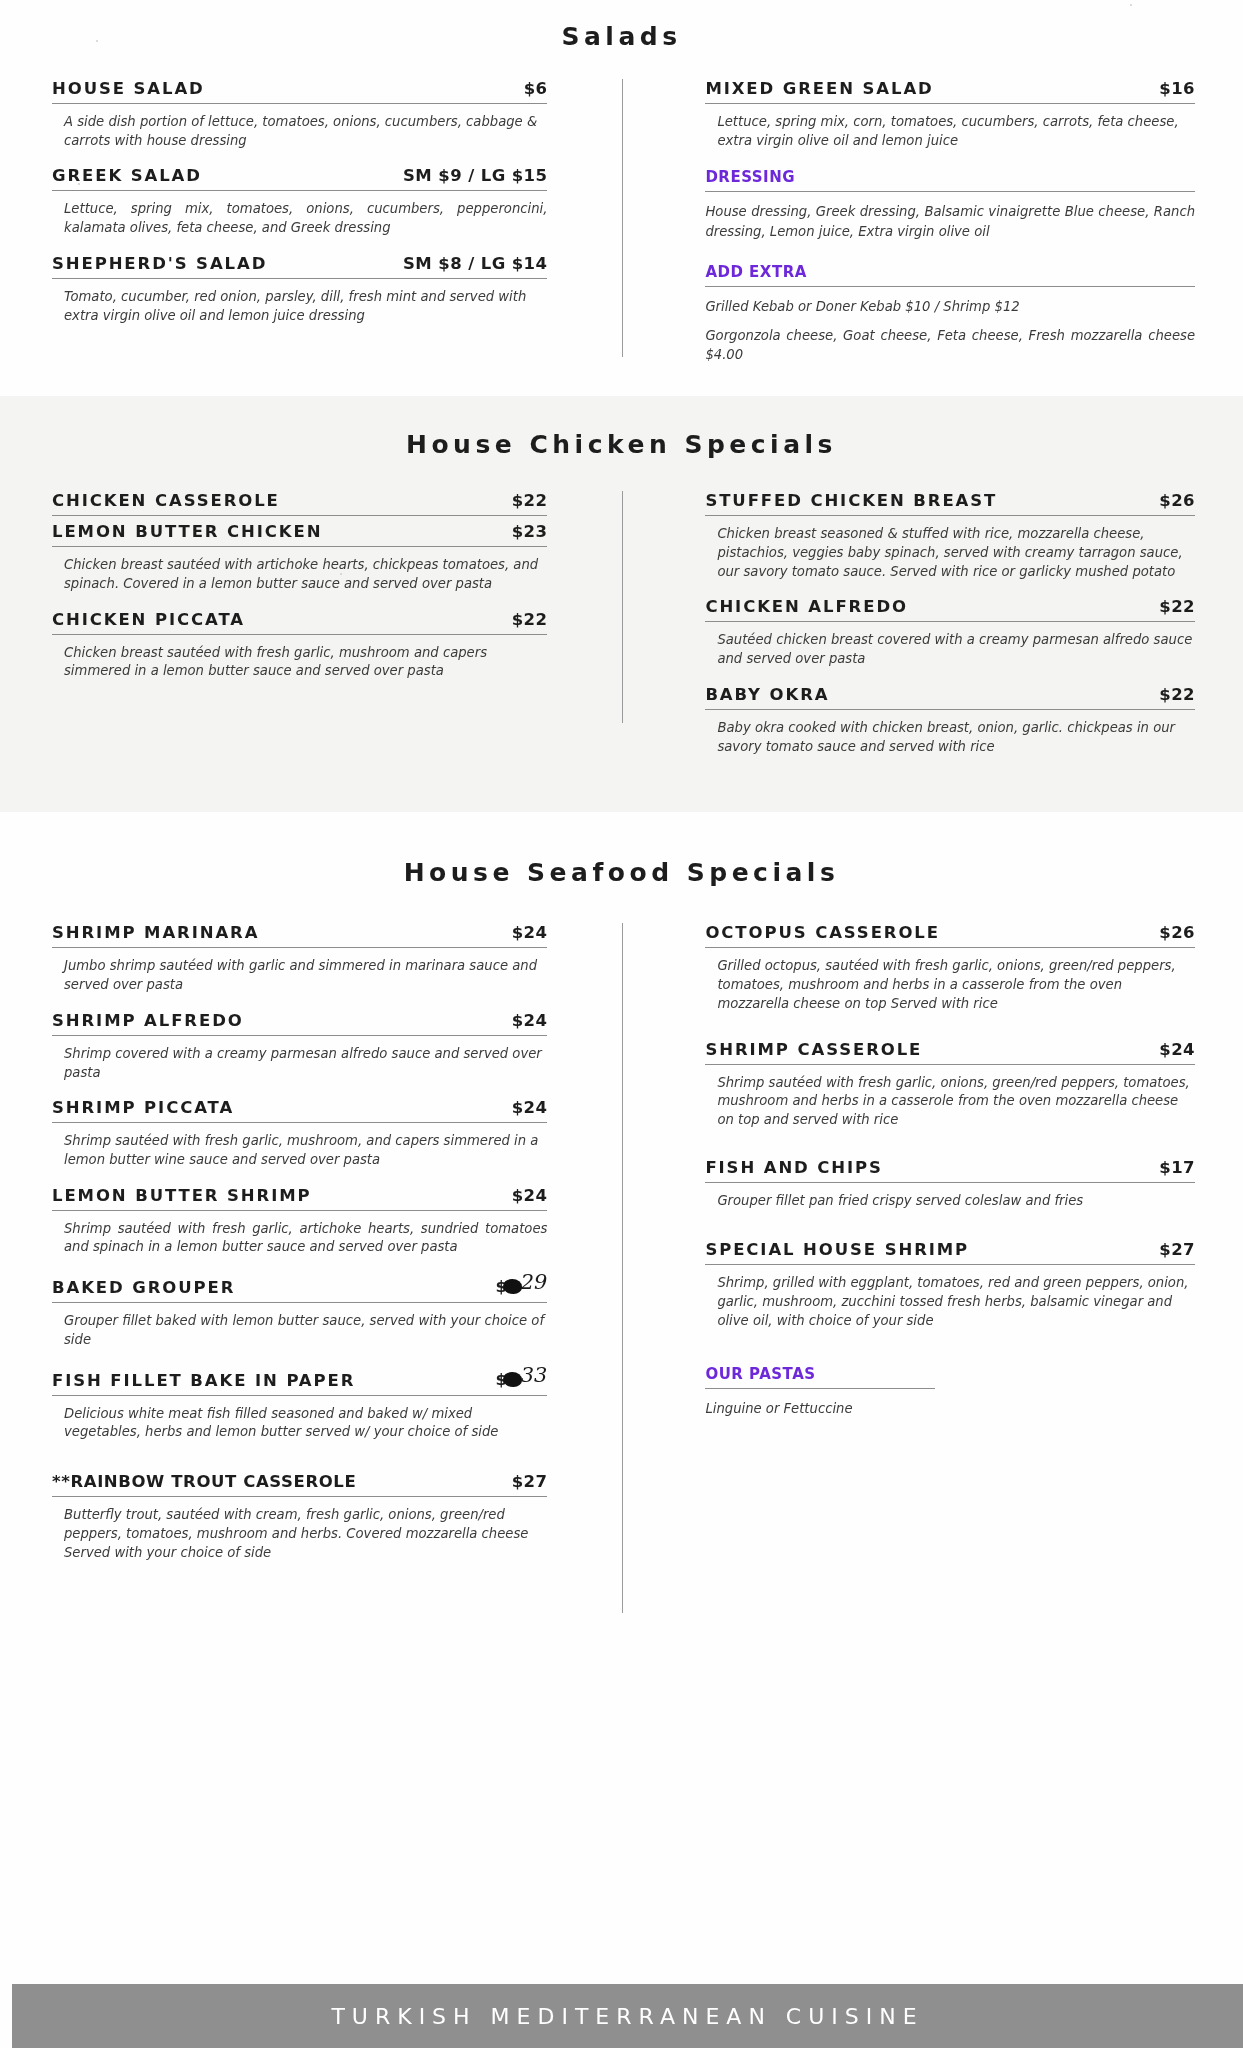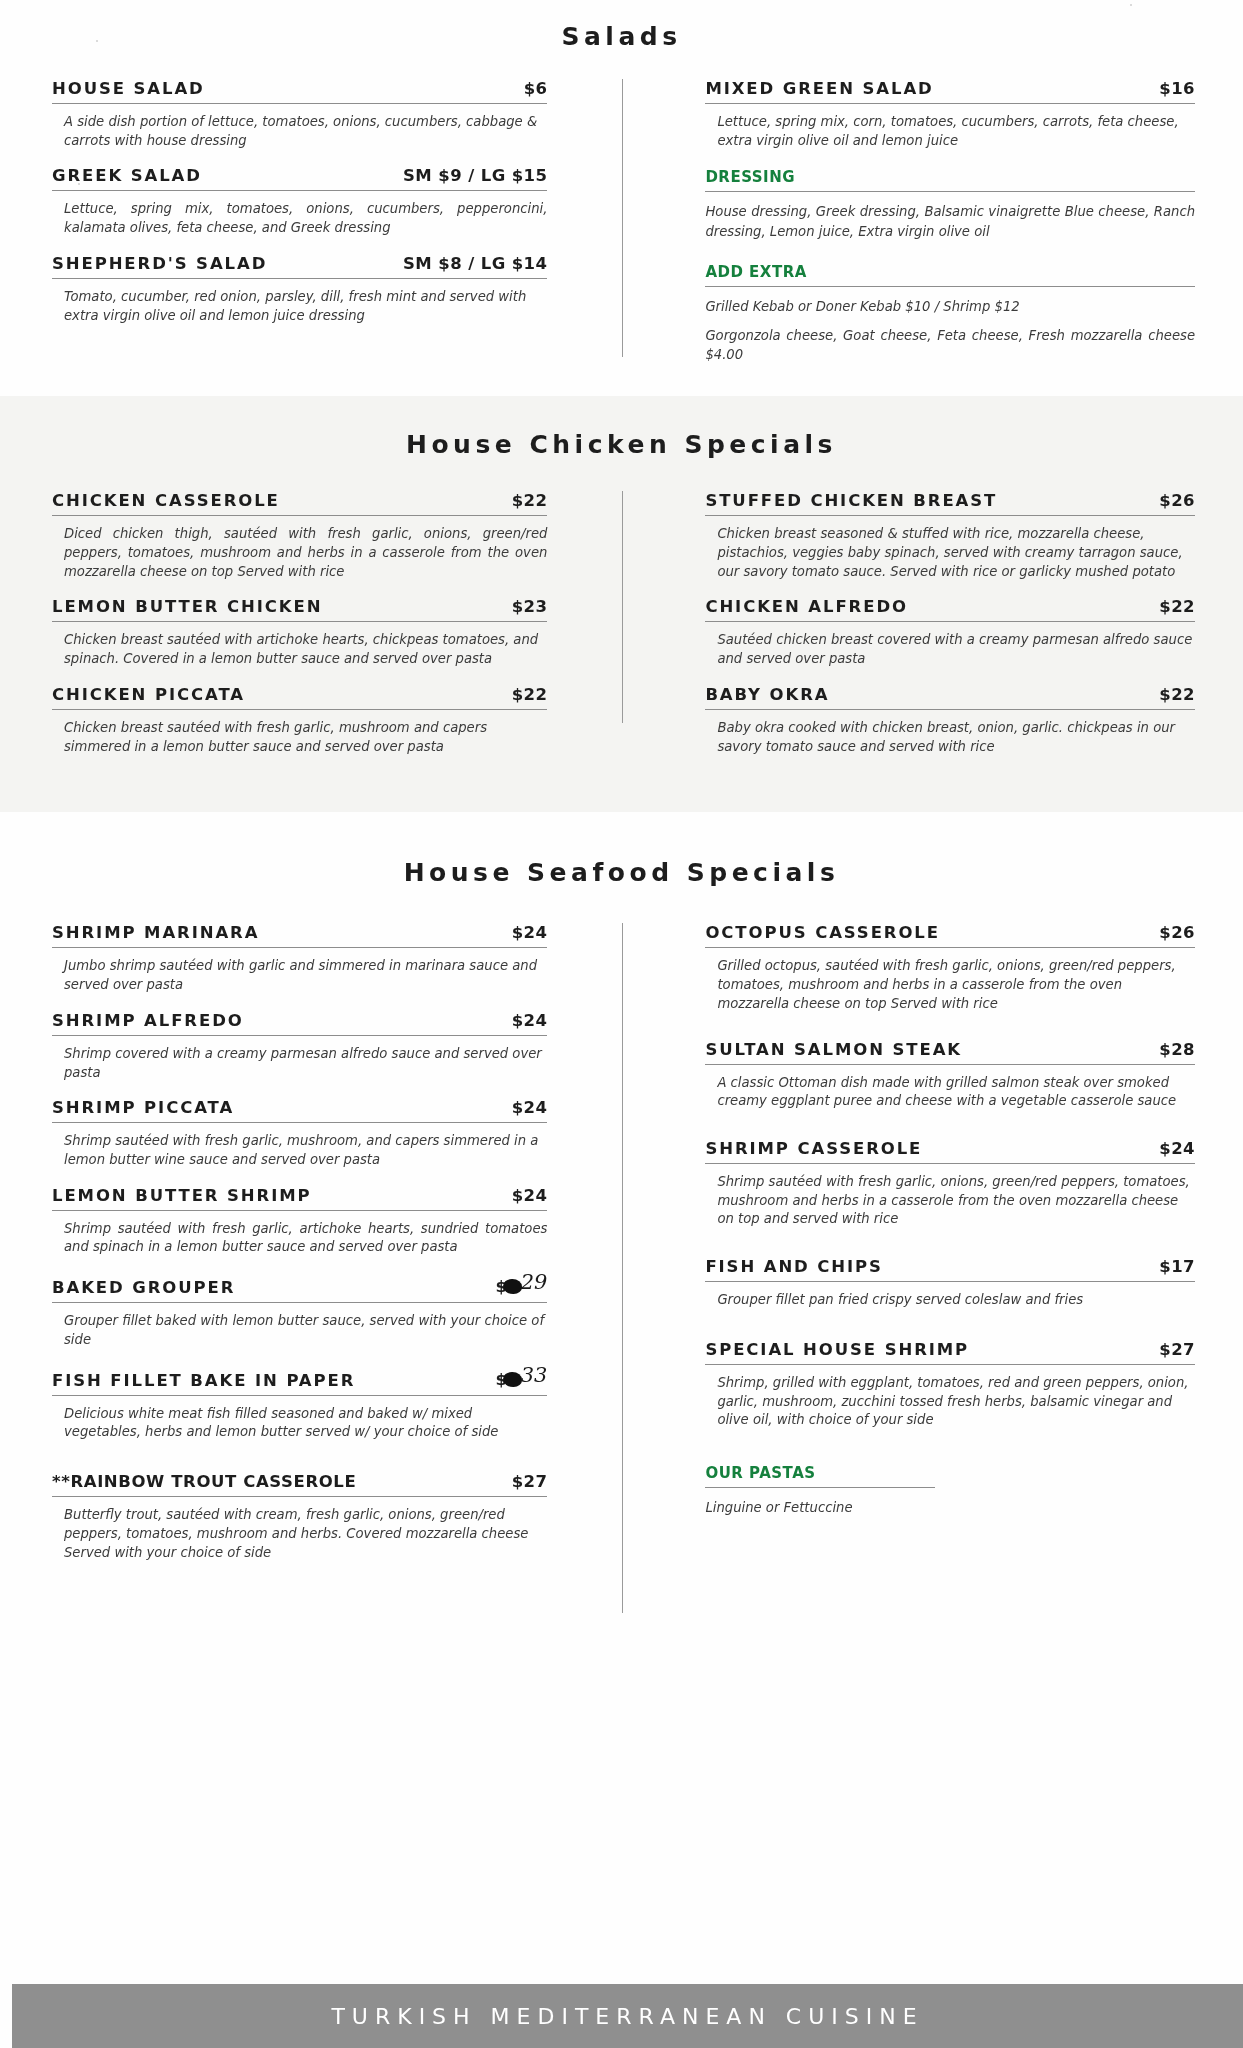--- a/index.html
+++ b/index.html
@@ -85,21 +85,21 @@
     font-family: "DejaVu Sans", sans-serif;
   }
   .item-desc.left-align { text-align: left; }
 
   
   .subblock { margin-bottom: 10px; }
   .subblock-head {
     font-weight: 700;
     font-size: 15px;
     letter-spacing: 0.5px;
-    color: #15803d;
+    color: #6d28d9;
     border-bottom: 1.2px solid #8d8d8d;
     padding-bottom: 5px;
     font-family: "DejaVu Sans", sans-serif;
   }
   .subblock-head.short { display: inline-block; min-width: 230px; }
   .subblock p {
     font-style: italic;
     font-size: 13.2px;
     line-height: 1.45;
     color: #3b3b3b;
@@ -223,21 +223,20 @@
 
     <div class="cols" style="margin-top:32px;">
       <div class="divider" style="top:0px; height:232px;"></div>
 
       <div class="col left">
         <div class="item">
           <div class="item-head">
             <span class="item-name">CHICKEN CASSEROLE</span>
             <span class="item-price">$22</span>
           </div>
-          <div class="item-desc">Diced chicken thigh, sautéed with fresh garlic, onions, green/red peppers, tomatoes, mushroom and herbs in a casserole from the oven mozzarella cheese on top Served with rice</div>
         </div>
         <div class="item">
           <div class="item-head">
             <span class="item-name">LEMON BUTTER CHICKEN</span>
             <span class="item-price">$23</span>
           </div>
           <div class="item-desc left-align">Chicken breast sautéed with artichoke hearts, chickpeas tomatoes, and spinach. Covered in a lemon butter sauce and served over pasta</div>
         </div>
         <div class="item">
           <div class="item-head">
@@ -355,27 +354,20 @@
       <div class="col right">
 
         <div class="item">
           <div class="item-head">
             <span class="item-name">OCTOPUS CASSEROLE</span>
             <span class="item-price">$26</span>
           </div>
           <div class="item-desc left-align" style="margin-bottom:26px;">Grilled octopus, sautéed with fresh garlic, onions, green/red peppers, tomatoes, mushroom and herbs in a casserole from the oven mozzarella cheese on top Served with rice</div>
         </div>
 
-        <div class="item">
-          <div class="item-head">
-            <span class="item-name">SULTAN SALMON STEAK</span>
-            <span class="item-price">$28</span>
-          </div>
-          <div class="item-desc left-align" style="margin-bottom:28px;">A classic Ottoman dish made with grilled salmon steak over smoked creamy eggplant puree and cheese with a vegetable casserole sauce</div>
-        </div>
 
         <div class="item">
           <div class="item-head">
             <span class="item-name">SHRIMP CASSEROLE</span>
             <span class="item-price">$24</span>
           </div>
           <div class="item-desc left-align" style="margin-bottom:28px;">Shrimp sautéed with fresh garlic, onions, green/red peppers, tomatoes, mushroom and herbs in a casserole from the oven mozzarella cheese on top and served with rice</div>
         </div>
 
         <div class="item">

